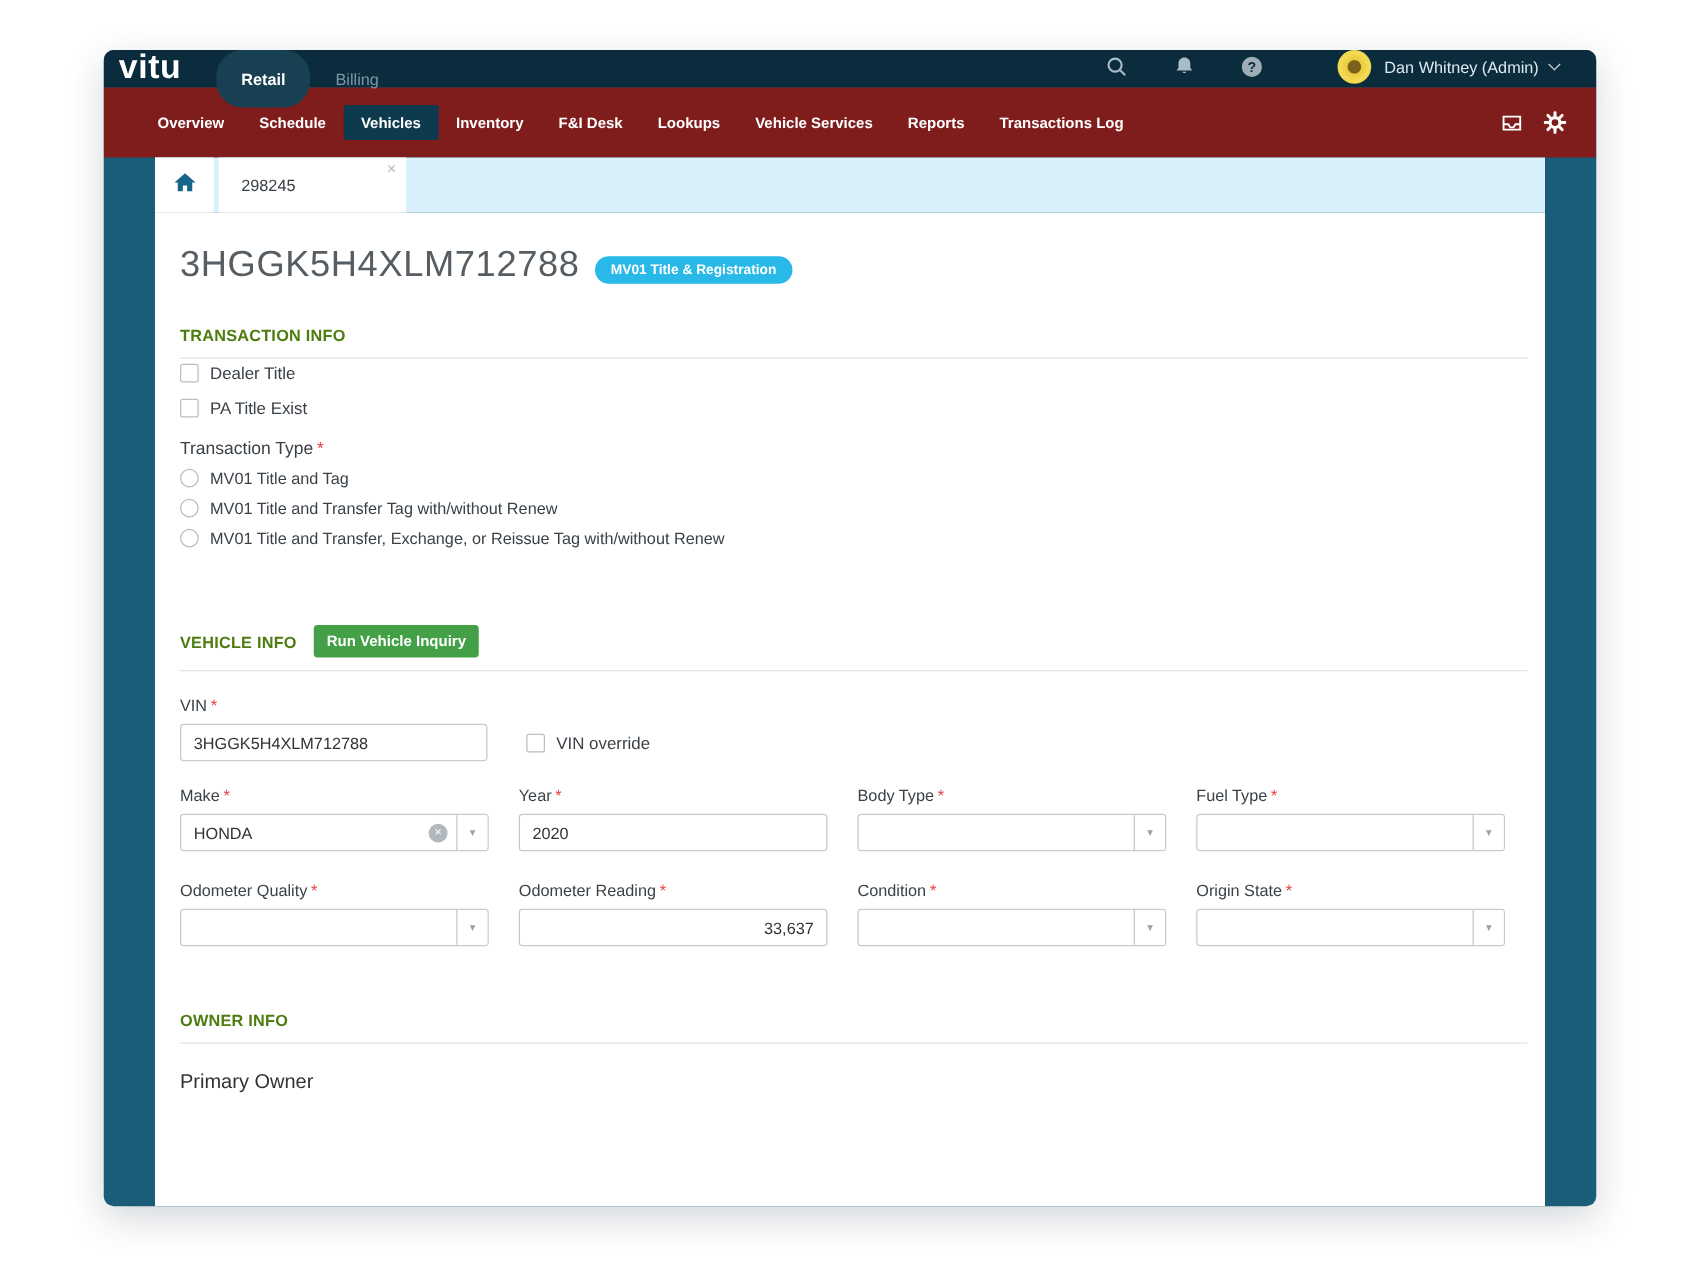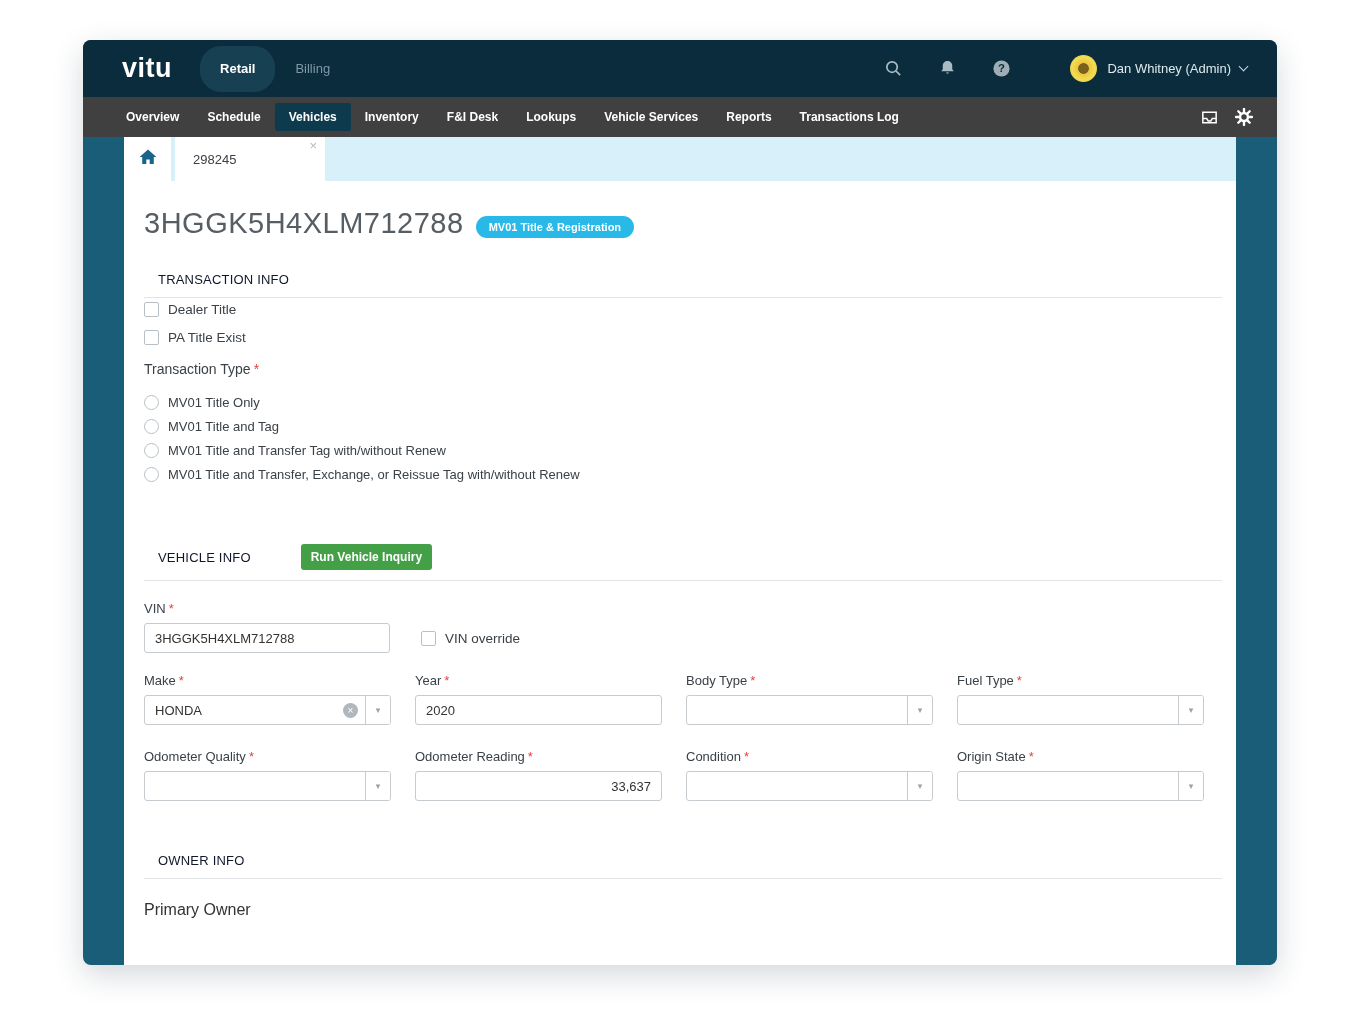--- a/index.html
+++ b/index.html
@@ -14,61 +14,61 @@
     position:relative;
     width:1194px; height:925px;
     margin:40px 83px 0 83px;
     border-radius:8px;
     overflow:hidden;
     box-shadow:0 10px 30px rgba(15,40,60,.18);
     background:#195d79;
   }
 
   
-  .hdr { height:57px; background:#0a2c3d; display:flex; align-items:center; padding-left:39px; }
+  .hdr { height:30px; background:#0a2c3d; display:flex; align-items:flex-start; padding-left:12px; }
   .logo { color:#fff; font-size:27px; font-weight:bold; letter-spacing:.5px; line-height:1; margin-right:28px; }
   .hdr-tab { height:46px; display:flex; align-items:center; padding:0 20px; font-size:13px; color:#7e98a5; cursor:pointer;border-radius:21px; }
   .hdr-tab.active { background:#174052; color:#ffffff; font-weight:bold; }
   .hdr-right { margin-left:auto; display:flex; align-items:center; padding-right:30px; }
   .hicon { width:22px; margin-right:32px; display:flex; justify-content:center; align-items:center; cursor:pointer; }
   .avatar {
     width:27px; height:27px; border-radius:50%;
     background:radial-gradient(circle at 50% 50%, #7a5f1d 0 26%, #e9c93c 30%, #f4dc55 60%, #d9b62f 100%);
     margin-left:26px; flex:none; cursor:pointer;
   }
   .username { margin-left:10px; font-size:13px; color:#dfe9ee; cursor:pointer; }
   .chev { width:7px; height:7px; border-right:1.6px solid #cfd8dc; border-bottom:1.6px solid #cfd8dc; transform:rotate(45deg); margin-left:9px; margin-top:-4px; cursor:pointer; }
 
   
-  .nav { height:40px; background:#404040; display:flex; align-items:center; padding:0 24px 0 29px; }
+  .nav { height:56px; background:#7f1d1d; display:flex; align-items:center; padding:0 24px 0 29px; }
   .nav-item { padding:7px 14px; font-size:12px; font-weight:bold; color:#fff; border-radius:2px; cursor:pointer; white-space:nowrap; }
   .nav-item.active { background:#0e3a4e; }
   .nav-icons { margin-left:auto; display:flex; align-items:center; gap:16px; }
   .nicon { display:flex; align-items:center; justify-content:center; cursor:pointer; }
 
   
   .bodywrap { padding:0 41px; }
   .col { display:flex; flex-direction:column; height:839px; }
   .tabstrip { height:44px; background:#d8f0fa; display:flex; flex:none; }
   .home-tab { width:47px; height:44px; background:#fff; display:flex; align-items:center; justify-content:center; margin-right:4px; cursor:pointer; }
   .doc-tab { width:150px; height:44px; background:#fff; position:relative; display:flex; align-items:center; padding-left:18px; font-size:13px; color:#3a4147; cursor:pointer; }
   .doc-close { position:absolute; top:2px; right:8px; font-size:13px; color:#b3bcc2; cursor:pointer; line-height:1; }
   .sheet { flex:1; background:#fff; overflow:hidden; padding:0 14px 0 20px; }
 
   
   .title-row { margin-top:26px; display:flex; align-items:center; }
   .page-title { font-size:29px; font-weight:400; color:#565d63; letter-spacing:.5px; }
   .badge { margin-left:12px; margin-top:7px; background:#29b9e8; color:#fff; font-size:11px; font-weight:bold; padding:5px 13px; border-radius:13px; white-space:nowrap; }
 
   
-  .sec { font-size:13px; font-weight:normal; color:#0f172a; letter-spacing:.2px;margin-left:14px; }
+  .sec { font-size:13px; font-weight:bold; color:#4d7c0f; letter-spacing:.2px; }
   .sec-row { display:flex; align-items:center; }
   hr.div { border:none; border-top:1px solid #e3e4e5; margin:10px 0 0 0; }
   .mt-trans { margin-top:32px; }
-  .mt-veh { margin-top:62px;gap:36px; }
+  .mt-veh { margin-top:62px; }
   .mt-owner { margin-top:52px; }
 
   .req { color:#e5413e; margin-left:3px; }
 
   
   .checkrow { display:flex; align-items:center; margin-top:13px; }
   .checkrow.first { margin-top:4px; }
   .cb { width:15px; height:15px; border:1px solid #b9c0c5; border-radius:2px; background:#fff; flex:none; cursor:pointer; }
   .cb-label { margin-left:9px; font-size:13.5px; color:#3a4147; }
 
@@ -213,24 +213,20 @@
         </div>
         <div class="checkrow">
           <span class="cb"></span>
           <span class="cb-label">PA Title Exist</span>
         </div>
 
         <div class="type-label">
           <span>Transaction Type</span><span class="req">*</span>
         </div>
 
-        <div class="radiorow first">
-          <span class="rb"></span>
-          <span class="rb-label">MV01 Title Only</span>
-        </div>
         <div class="radiorow">
           <span class="rb"></span>
           <span class="rb-label">MV01 Title and Tag</span>
         </div>
         <div class="radiorow">
           <span class="rb"></span>
           <span class="rb-label">MV01 Title and Transfer Tag with/without Renew</span>
         </div>
         <div class="radiorow">
           <span class="rb"></span>

